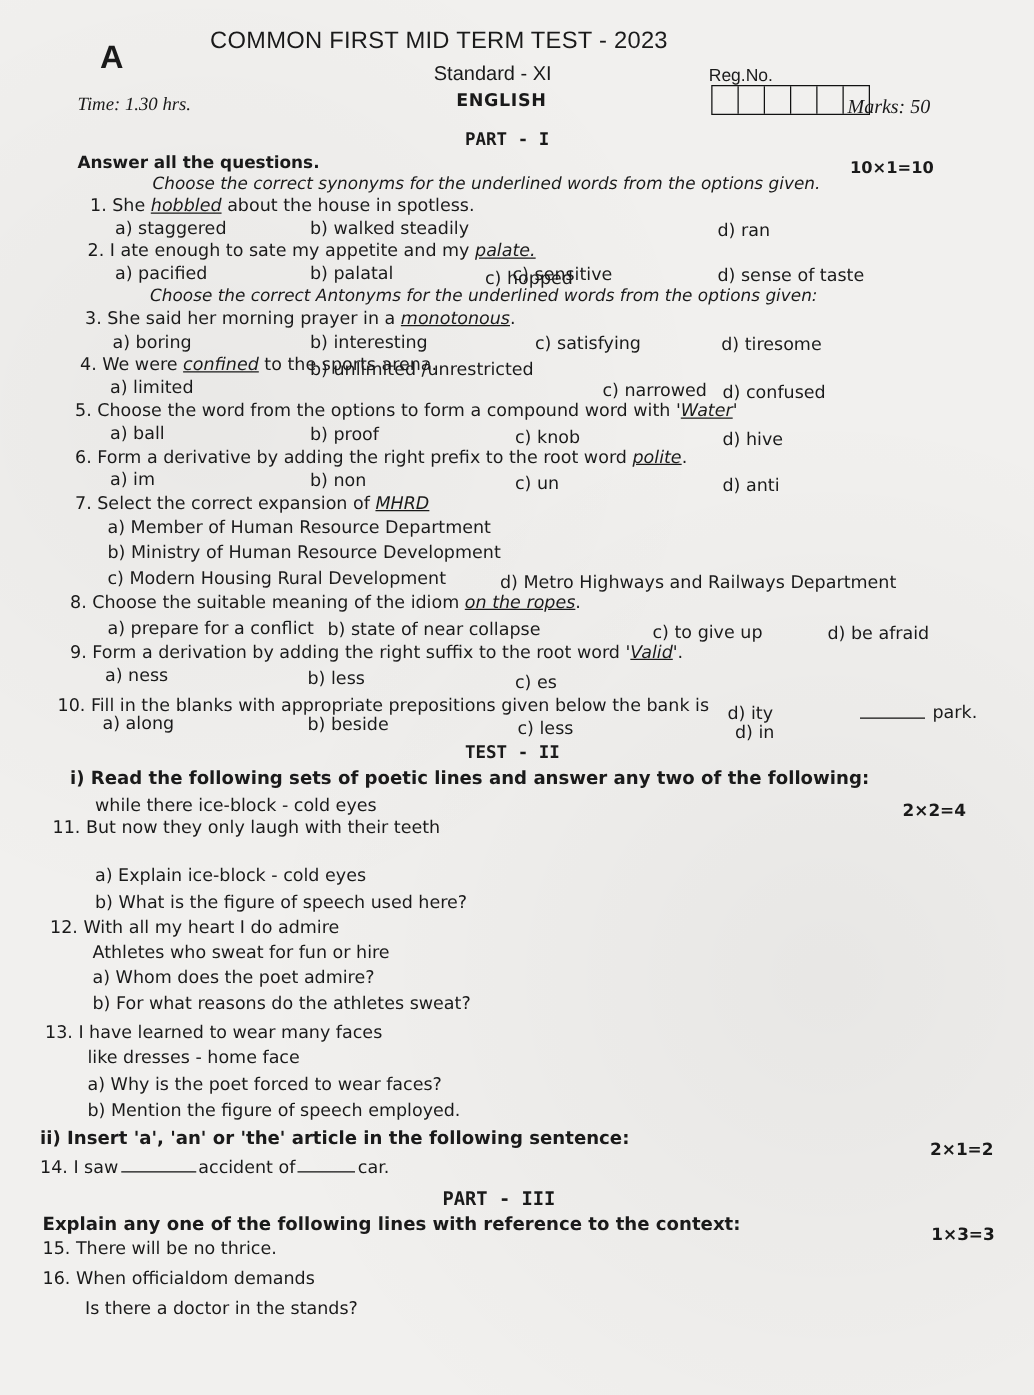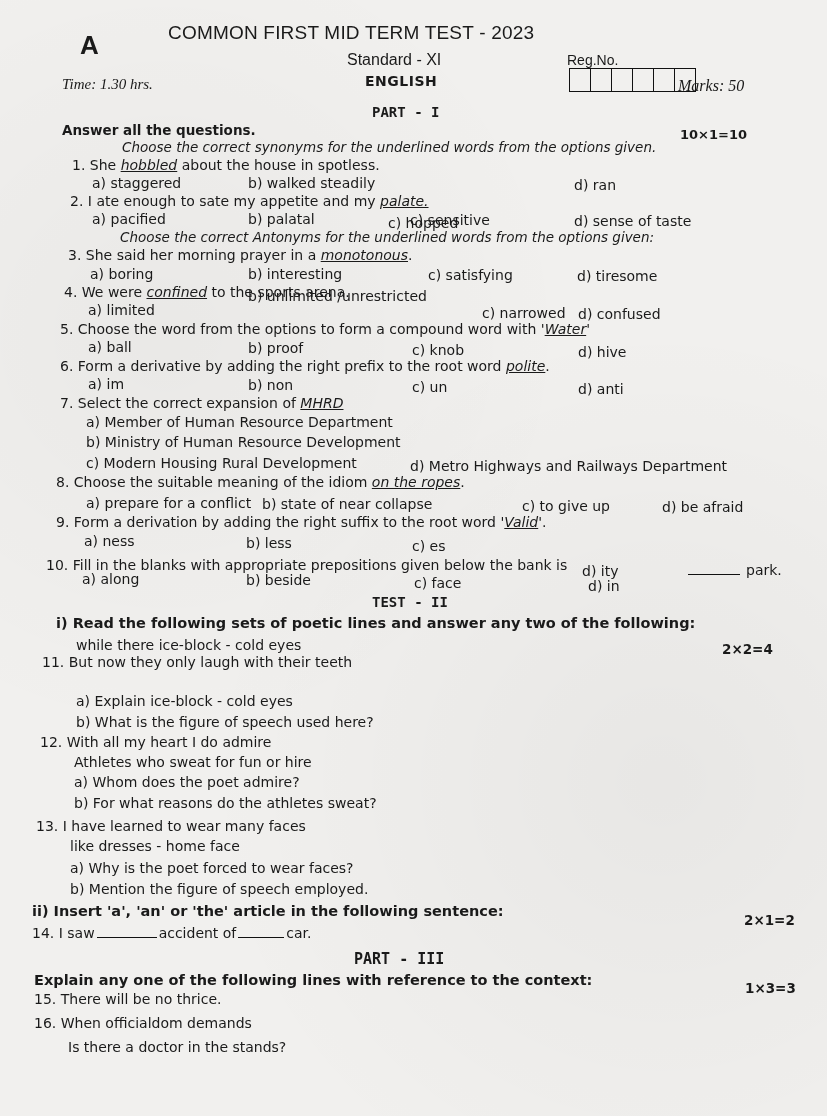--- a/index.html
+++ b/index.html
@@ -118,21 +118,21 @@
   <div class="abs line" style="left:412px; top:379px;">c) un</div>
   <div class="abs line" style="left:578px; top:381px;">d) anti</div>
 
   <div class="abs line" style="left:60px; top:395px;">
     <span>7.</span>
     <span>Select the correct expansion of </span><span class="u">MHRD</span>
   </div>
   <div class="abs line" style="left:86px; top:414px;">a) Member of Human Resource Department</div>
   <div class="abs line" style="left:86px; top:434px;">b) Ministry of Human Resource Development</div>
   <div class="abs line" style="left:86px; top:455px;">c) Modern Housing Rural Development</div>
-  <div class="abs line" style="left:410px; top:458px;text-align:center;">d) Metro Highways and Railways Department</div>
+  <div class="abs line" style="left:400px; top:458px;text-align:center;">d) Metro Highways and Railways Department</div>
 
   <div class="abs line" style="left:56px; top:474px;">
     <span>8.</span>
     <span>Choose the suitable meaning of the idiom </span><span class="u">on the ropes</span><span>.</span>
   </div>
   <div class="abs line" style="left:86px; top:495px;">a) prepare for a conflict</div>
   <div class="abs line" style="left:262px; top:496px;">b) state of near collapse</div>
   <div class="abs line" style="left:522px; top:498px;">c) to give up</div>
   <div class="abs line" style="left:662px; top:499px;">d) be afraid</div>
 
@@ -146,21 +146,21 @@
   <div class="abs line" style="left:582px; top:540px;margin-top:23px;">d) ity</div>
 
   <div class="abs line" style="left:46px; top:557px;">
     <span>10.</span>
     <span>Fill in the blanks with appropriate prepositions given below the bank is</span>
   </div>
   <div class="abs" style="left:688px; top:562px; width:52px; border-bottom:1.5px solid #111; height:12px;"></div>
   <div class="abs line" style="left:746px; top:562px;">park.</div>
   <div class="abs line" style="left:82px; top:571px;">a) along</div>
   <div class="abs line" style="left:246px; top:572px;">b) beside</div>
-  <div class="abs line" style="left:414px; top:575px;">c) face</div>
+  <div class="abs line" style="left:414px; top:575px;">c) less</div>
   <div class="abs line" style="left:588px; top:578px;">d) in</div>
 
   <div class="abs part-head" style="left:372px; top:594px;">TEST - II</div>
   <div class="abs line bold" style="left:40px; top:615px; font-size:14.5px;margin-left:16px;">i)  Read the following sets of poetic lines and answer any two of the following:</div>
   <div class="abs line bold" style="left:722px; top:641px; font-size:13.5px;">2×2=4</div>
 
   <div class="abs line" style="left:42px; top:654px;">
     <span>11.</span>
     <span>But now they only laugh with their teeth</span>
   </div>

